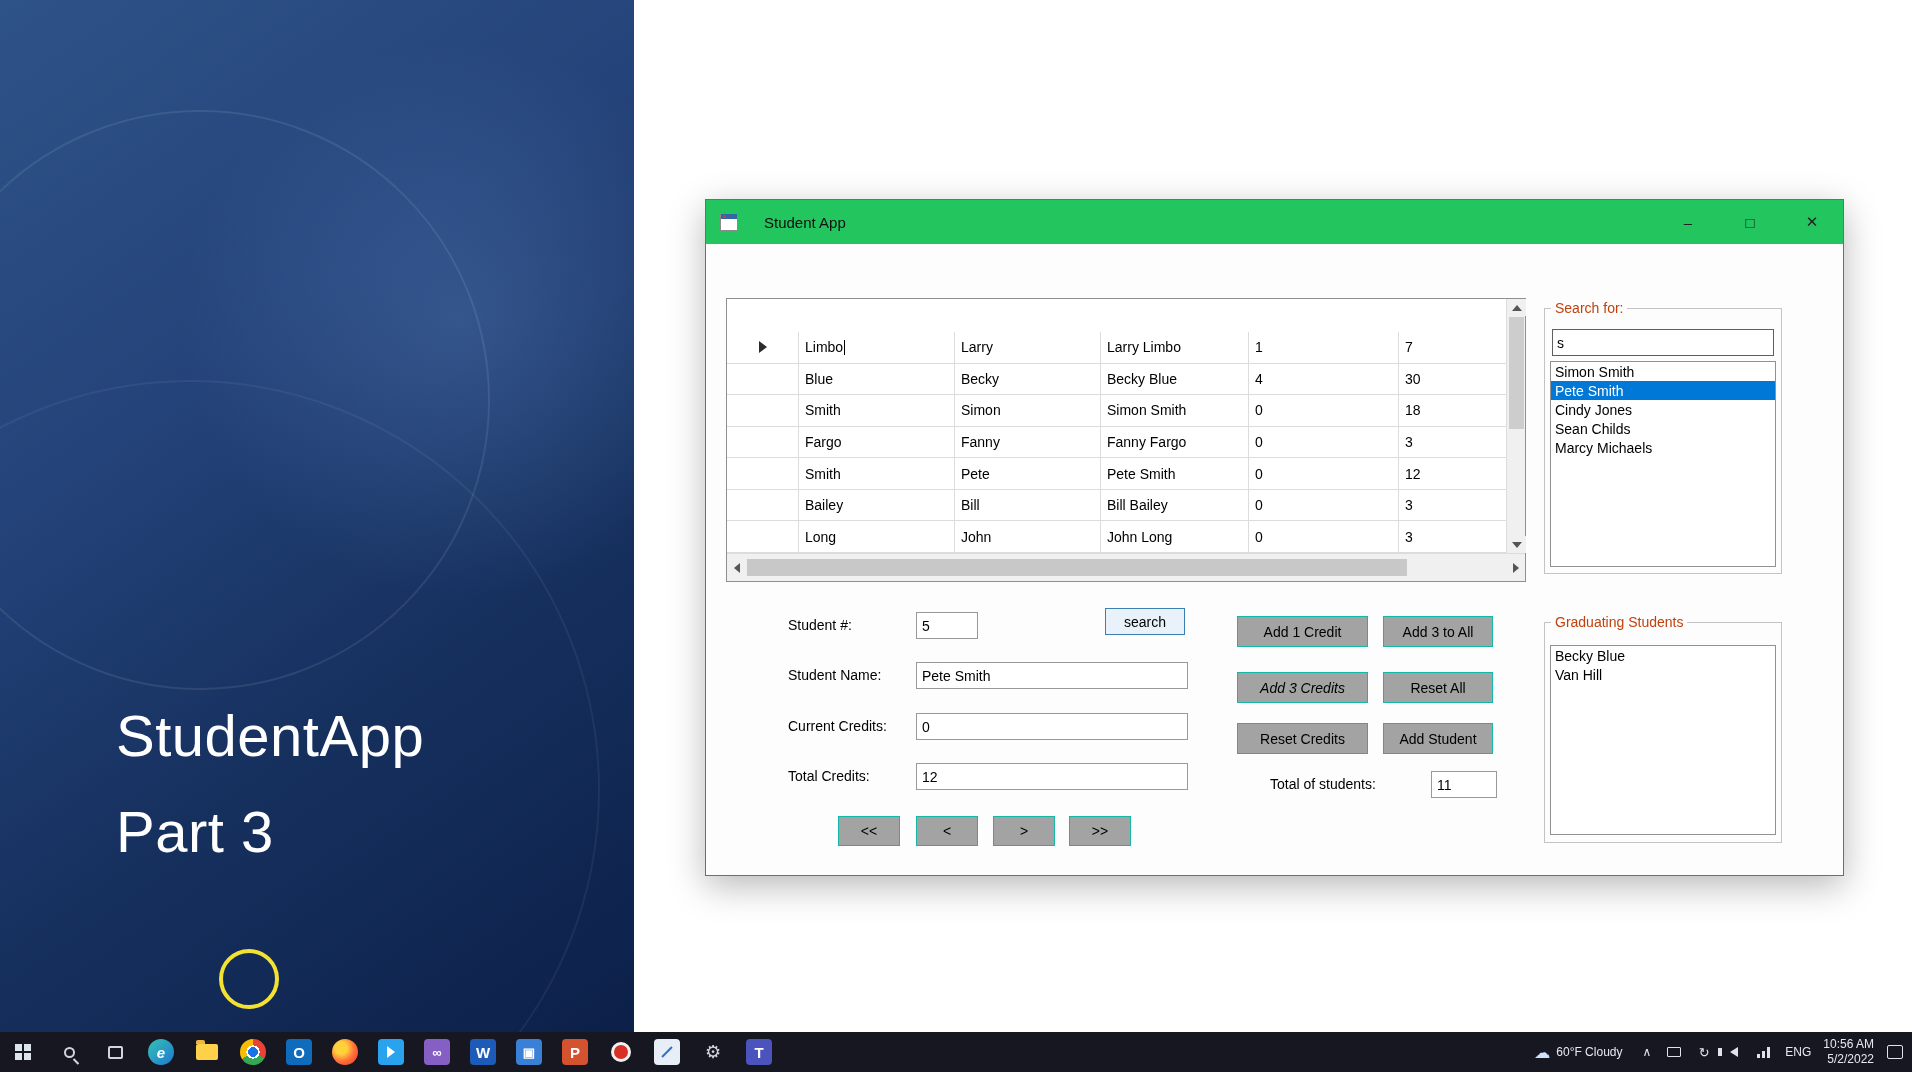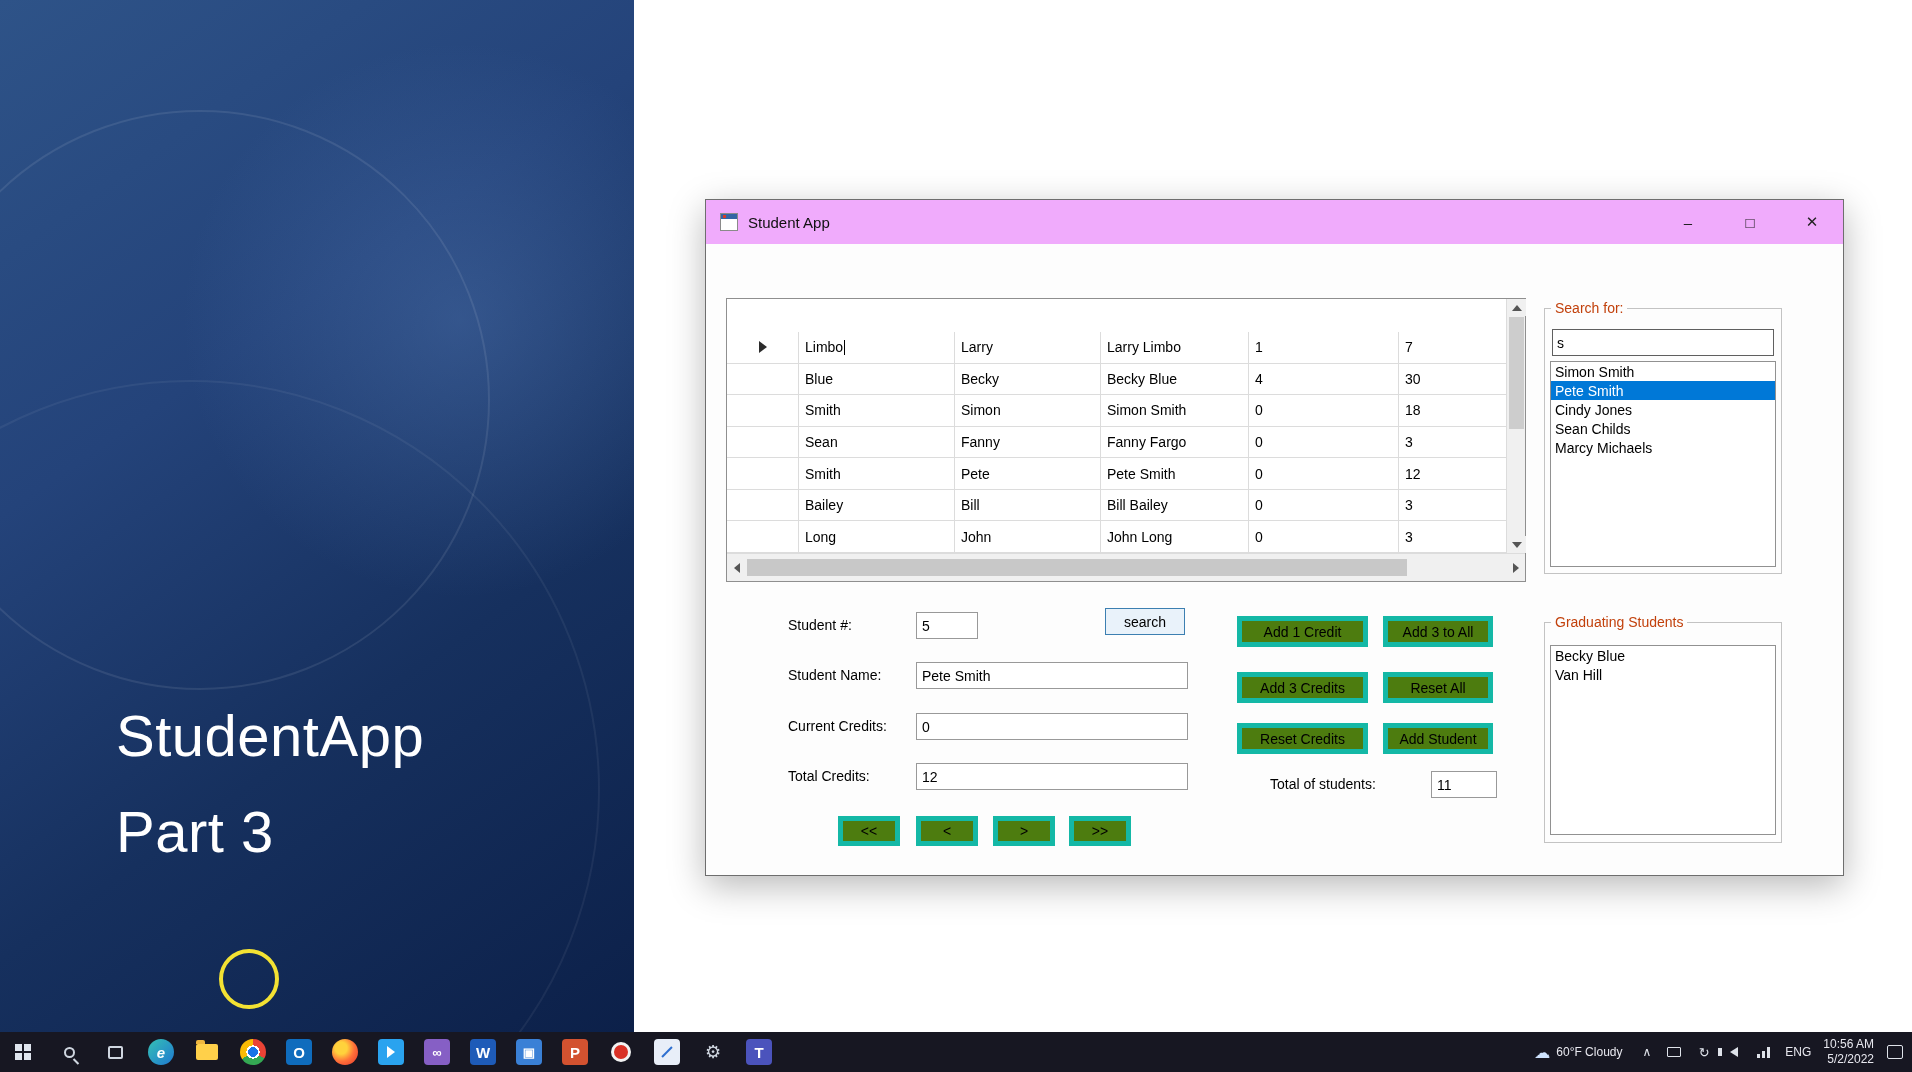--- a/index.html
+++ b/index.html
@@ -18,21 +18,21 @@
     background: radial-gradient(circle, rgba(90,130,190,0.35) 0%, rgba(90,130,190,0) 70%); }
   .slide-title { position:absolute; left:116px; top:688px; color:#ffffff; font-size:58px;
     font-weight:300; letter-spacing:0.5px; line-height:96px; }
   .annotation-circle { position:absolute; left:219px; top:949px; width:60px; height:60px;
     border:4px solid #f3e233; border-radius:50%; }
 
   
   .app-window { position:absolute; left:705px; top:199px; width:1139px; height:677px;
     background:#fdfdfd; border:1px solid #6e6e6e; box-shadow:0 10px 34px rgba(0,0,0,0.28); }
   .title-bar { position:absolute; left:0; top:0; width:100%; height:44px; display:flex; align-items:center;
-    background:#f0abfc; }
+    background:#22c55e;gap:16px; }
   .app-icon { width:18px; height:18px; margin-left:14px; position:relative; background:#fff;
     border:1px solid #8a8a8a; }
   .app-icon::before { content:""; position:absolute; left:0; top:0; right:0; height:5px; background:#3465a4; }
   .app-icon::after { content:""; position:absolute; left:2px; top:1px; width:3px; height:3px; background:#d33c2a; }
   .title-text { margin-left:10px; font-size:15px; color:#101010; }
   .win-controls { margin-left:auto; display:flex; height:100%; }
   .wc { width:62px; height:100%; border:none; background:transparent; font-size:15px; color:#222;
     display:flex; align-items:center; justify-content:center; font-family:"Liberation Sans",sans-serif; }
 
   
@@ -81,21 +81,21 @@
   .listbox { position:absolute; background:#fff; border:1px solid #919191; overflow:hidden; }
   .search-results { left:5px; top:52px; width:226px; height:206px; }
   .grad-list { left:5px; top:22px; width:226px; height:190px; }
   .lb-item { height:19px; font-size:14px; color:#000; display:flex; align-items:center; padding-left:4px; }
   .lb-item.selected { background:#0078d7; color:#fff; }
 
   
   .fld-label { position:absolute; left:82px; font-size:14px; color:#000; }
   .tb { position:absolute; left:210px; height:27px; border:1px solid #999999; background:#fff;
     font-size:14px; padding-left:5px; font-family:"Liberation Sans",sans-serif; }
-  .btn { position:absolute; background:#4d7c0f; border:5px solid #14b8a6; font-size:14px; color:#000;
+  .btn { position:absolute; background:#a3a3a3; border:1px solid #14b8a6; font-size:14px; color:#000;
     display:flex; align-items:center; justify-content:center; font-family:"Liberation Sans",sans-serif; }
   .btn-search { left:399px; top:408px; width:80px; height:27px; border:1px solid #3c7fb1; background:#e9f2fa; }
   .num-label { position:absolute; left:564px; top:576px; font-size:14px; color:#000; }
   .num-box { position:absolute; left:725px; top:571px; width:66px; height:27px; border:1px solid #999;
     font-size:14px; padding-left:5px; font-family:"Liberation Sans",sans-serif; background:#fff; }
 
   
   .taskbar { position:absolute; left:0; top:1032px; width:1912px; height:40px; background:#171722;
     display:flex; align-items:center; color:#e8e8ef; }
   .tb-btn { width:46px; height:40px; border:none; background:transparent; display:flex;
@@ -203,21 +203,21 @@
       <div class="dg-row">
         <div class="dg-cell w-sel sel-cell"></div>
         <div class="dg-cell w-c1">Smith</div>
         <div class="dg-cell w-c2">Simon</div>
         <div class="dg-cell w-c3">Simon Smith</div>
         <div class="dg-cell w-c4">0</div>
         <div class="dg-cell w-c5">18</div>
       </div>
       <div class="dg-row">
         <div class="dg-cell w-sel sel-cell"></div>
-        <div class="dg-cell w-c1">Sean</div>
+        <div class="dg-cell w-c1">Fargo</div>
         <div class="dg-cell w-c2">Fanny</div>
         <div class="dg-cell w-c3">Fanny Fargo</div>
         <div class="dg-cell w-c4">0</div>
         <div class="dg-cell w-c5">3</div>
       </div>
       <div class="dg-row">
         <div class="dg-cell w-sel sel-cell"></div>
         <div class="dg-cell w-c1">Smith</div>
         <div class="dg-cell w-c2">Pete</div>
         <div class="dg-cell w-c3">Pete Smith</div>
@@ -279,21 +279,21 @@
   <input class="tb" style="top: 462px; width: 272px;" value="Pete Smith">
   <span class="fld-label" style="top:518px;">Current Credits:</span>
   <input class="tb" style="top: 513px; width: 272px;" value="0">
   <span class="fld-label" style="top:568px;">Total Credits:</span>
   <input class="tb" style="top: 563px; width: 272px;" value="12">
 
   <button class="btn btn-search">search</button>
 
   <button class="btn" style="left:531px;top:416px;width:131px;height:31px;">Add 1 Credit</button>
   <button class="btn" style="left:677px;top:416px;width:110px;height:31px;">Add 3 to All</button>
-  <button class="btn" style="left:531px;top:472px;width:131px;height:31px;">Add 3 Credits</button>
+  <button class="btn" style="left:531px;top:472px;width:131px;height:31px;font-style:italic;">Add 3 Credits</button>
   <button class="btn" style="left:677px;top:472px;width:110px;height:31px;">Reset All</button>
   <button class="btn" style="left:531px;top:523px;width:131px;height:31px;">Reset Credits</button>
   <button class="btn" style="left:677px;top:523px;width:110px;height:31px;">Add Student</button>
 
   <span class="num-label">Total of students:</span>
   <input class="num-box" value="11" style="">
 
   <button class="btn" style="left:132px;top:616px;width:62px;height:30px;">&lt;&lt;</button>
   <button class="btn" style="left:210px;top:616px;width:62px;height:30px;">&lt;</button>
   <button class="btn" style="left:287px;top:616px;width:62px;height:30px;">&gt;</button>

